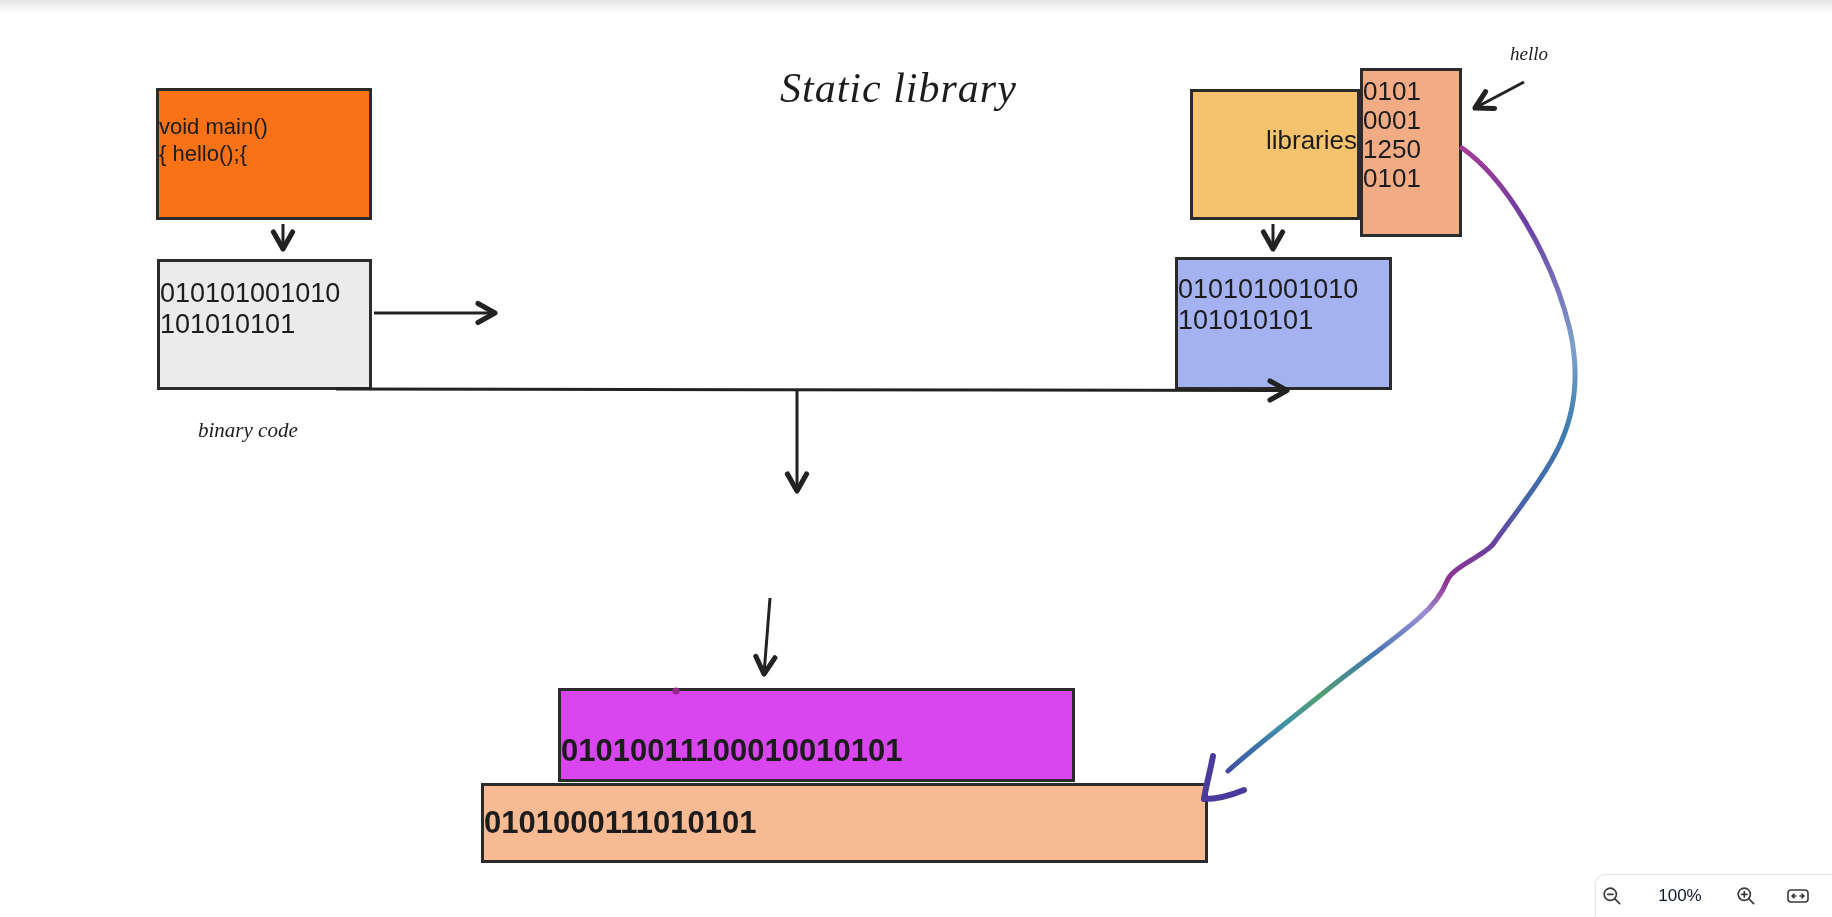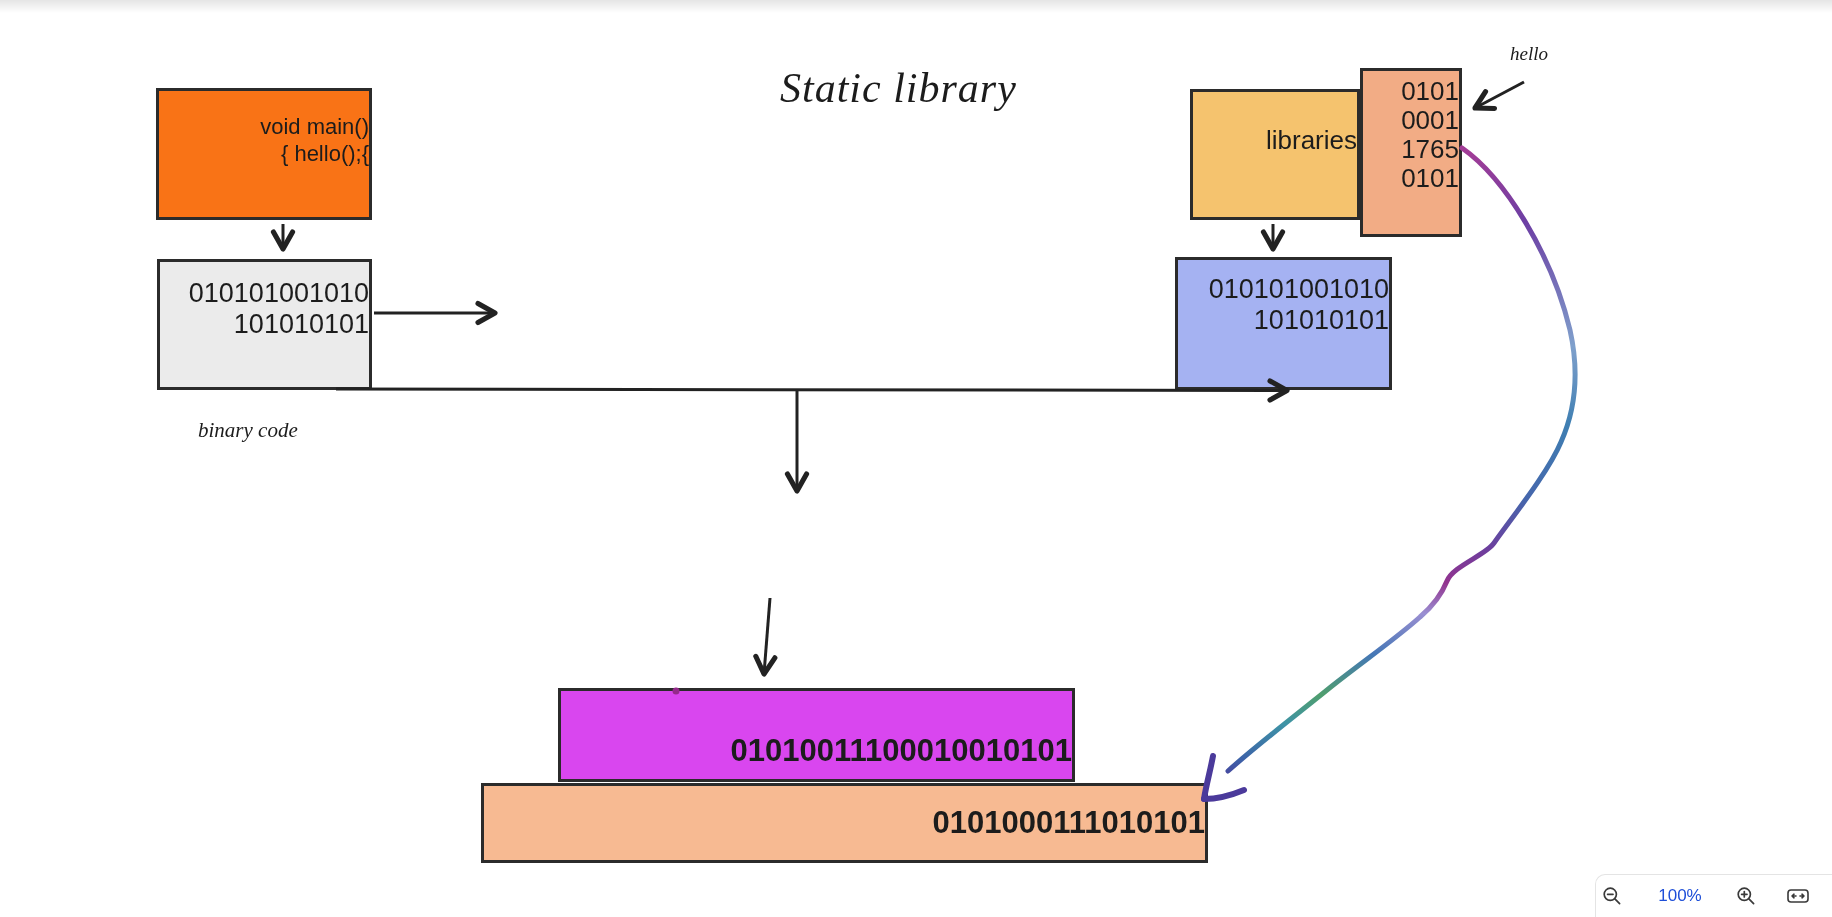--- a/index.html
+++ b/index.html
@@ -13,21 +13,21 @@
   }
   .top-shadow{
     position:absolute;left:0;top:0;right:0;height:13px;
     background:linear-gradient(rgba(0,0,0,0.10),rgba(0,0,0,0));
     pointer-events:none;
   }
   .node{
     position:absolute;
     border:3px solid #2b2b2b;
     box-sizing:border-box;
-    display:flex;flex-direction:column;align-items:flex-end;
+    display:flex;flex-direction:column;align-items:flex-start;
     line-height:1.15;
   }
   .hand{
     font-family:Liberation Serif, serif;
     font-style:italic;
     position:absolute;
     white-space:nowrap;
   }
   
   #main-src{left:156px;top:88px;width:216px;height:132px;background:#f97316;
@@ -52,21 +52,21 @@
   svg.overlay{position:absolute;left:0;top:0;z-index:5;pointer-events:none;}
   .node,.hand{z-index:2;}
   
   #zoom-toolbar{
     position:absolute;left:1595px;top:874px;width:237px;height:43px;
     background:#fff;border:1px solid #e4e4e4;border-right:none;border-bottom:none;
     border-top-left-radius:10px;box-sizing:border-box;z-index:6;
   }
   .tb-item{position:absolute;top:0;height:42px;display:flex;align-items:center;justify-content:center;cursor:pointer;}
   #zoom-out-btn{left:0px;width:32px;}
-  #zoom-level{left:58px;width:52px;font-size:17px;color:#1d4ed8;}
+  #zoom-level{left:58px;width:52px;font-size:17px;color:#0f172a;}
   #zoom-in-btn{left:134px;width:32px;}
   #fit-width-btn{left:184px;width:36px;}
   .tb-item svg{display:block;}
 </style>
 </head>
 <body>
 
 <div id="canvas">
   <div class="top-shadow"></div>
 
@@ -84,21 +84,21 @@
     <span>101010101</span>
   </div>
 
   <div id="libraries-box" class="node">
     <span>libraries</span>
   </div>
 
   <div id="lib-strip" class="node">
     <span>0101</span>
     <span>0001</span>
-    <span>1765</span>
+    <span>1250</span>
     <span>0101</span>
   </div>
 
   <div id="lib-binary" class="node">
     <span>010101001010</span>
     <span>101010101</span>
   </div>
 
 
   <div id="linked-binary" class="node">

